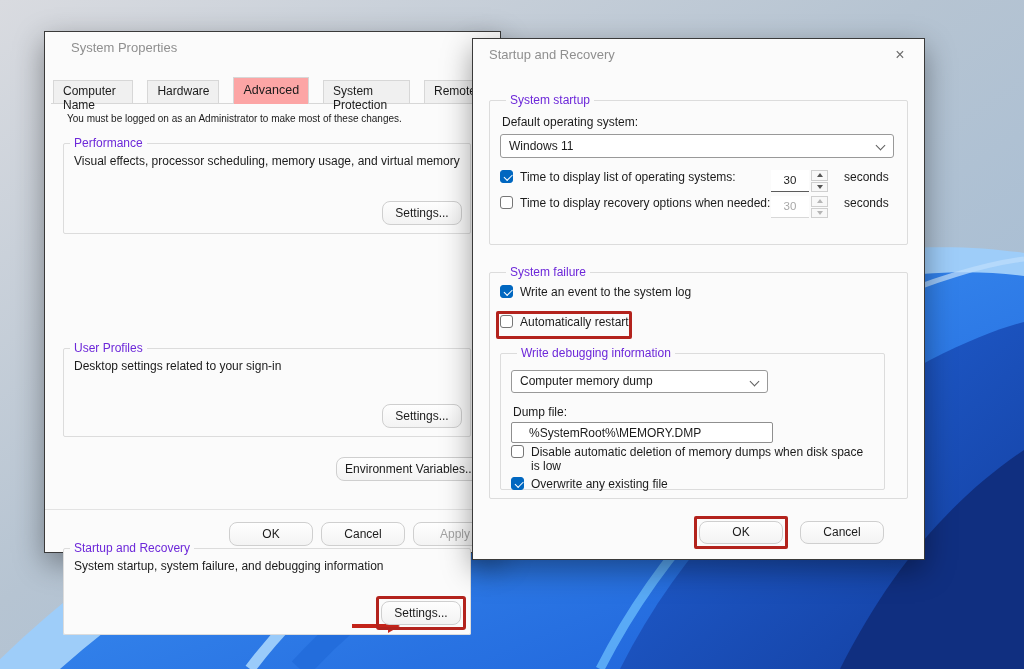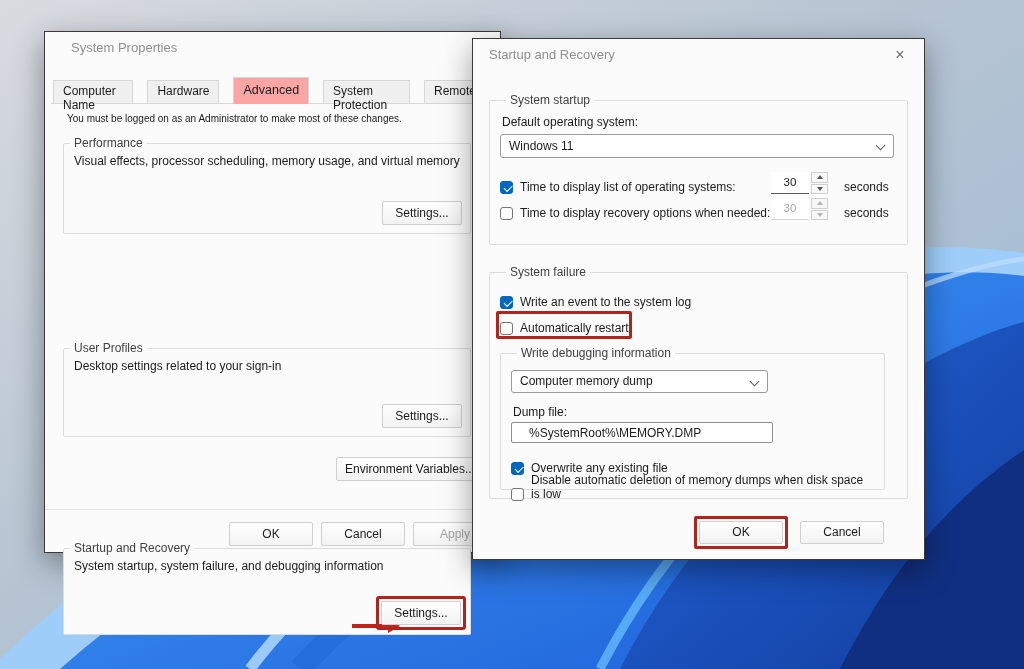--- a/index.html
+++ b/index.html
@@ -11,24 +11,24 @@
   .wallpaper svg { display:block; width:100%; height:100%; }
 
   
   .dialog { position:absolute; background:#fbfbfb; border:1px solid #3a3a3a;
             box-shadow:0 10px 28px rgba(0,0,0,.38); }
   .dlg-title { font-size:13px; color:#8f8f8f; }
   .close-icon { position:absolute; top:6px; right:14px; font-size:16px; color:#6d6d6d;
                 width:20px; height:20px; text-align:center; line-height:20px; cursor:default; }
 
   fieldset.group { border:1px solid #dcdcdc; border-radius:2px; position:relative; }
-  fieldset.group > legend { font-size:12px; color:#404040; padding:0 4px; margin-left:6px; }
+  fieldset.group > legend { font-size:12px; color:#6d28d9; padding:0 4px; margin-left:6px; }
 
   .btn { display:inline-block; background:linear-gradient(#fefefe,#f3f3f3); border:1px solid #cfcfcf;
-         border-radius:2px; font-size:12px; color:#1b1b1b; text-align:center; line-height:22px;
+         border-radius:8px; font-size:12px; color:#1b1b1b; text-align:center; line-height:22px;
          height:24px; cursor:default; }
   .btn.disabled { color:#a3a3a3; }
 
   
   #sysprops { left:44px; top:31px; width:457px; height:522px; z-index:1; }
   #sysprops .dlg-title { position:absolute; top:8px; left:26px; }
   .sp-tabs { position:absolute; top:44px; left:8px; display:flex; align-items:flex-end; }
   .sp-tab { background:#f0f0f0; border:1px solid #d7d7d7; border-bottom:none; padding:3px 9px 4px;
             font-size:12px; color:#1b1b1b; margin-right:14px; height:23px; }
   .sp-tab.active { background:#fca5a5; height:27px; padding-top:5px; font-size:12.5px; position:relative; top:1px; z-index:2; }
@@ -57,21 +57,21 @@
   #startrec { left:472px; top:38px; width:453px; height:522px; z-index:2; }
   #startrec .dlg-title { position:absolute; top:8px; left:16px; }
   .sr-body { position:absolute; top:30px; left:16px; right:16px; }
   #sr-startup-group { margin-top:24px; height:152px; padding:6px 10px; }
   .sr-label { margin:2px 0 5px 2px; }
   .combo { position:relative; background:#fff; border:1px solid #999; border-radius:3px; height:24px;
            line-height:22px; padding-left:8px; }
   .combo .chev { position:absolute; right:9px; top:7px; width:7px; height:7px;
            border-right:1.5px solid #5f5f5f; border-bottom:1.5px solid #5f5f5f; transform:rotate(45deg); }
   #sr-os-combo { width:394px; margin-bottom:12px; }
-  .cbrow { display:flex; align-items:flex-end; height:24px; margin:2px 0; }
+  .cbrow { display:flex; align-items:flex-start; height:24px; margin:2px 0; }
   .cb { width:13px; height:13px; border-radius:3px; flex:0 0 13px; margin-right:7px; position:relative; }
   .cb.on { background:#0067c0; border:1px solid #0067c0; }
   .cb.on::after { content:""; position:absolute; left:2.5px; top:3px; width:7px; height:3.5px;
         border-left:1.6px solid #fff; border-bottom:1.6px solid #fff; transform:rotate(-45deg); }
   .cb.off { background:#fff; border:1px solid #767676; }
   .cbrow .lbl { width:251px; }
   .spin { display:flex; align-items:stretch; height:22px; }
   .spin .val { width:38px; text-align:center; font-size:11.5px; line-height:20px;
         border-bottom:1px solid #5b5b5b; background:#fff; }
   .spin .btns { width:17px; display:flex; flex-direction:column; margin-left:2px; }
@@ -236,27 +236,27 @@
         <legend>Write debugging information</legend>
 
         <div class="combo" id="sr-dump-combo">
           <span>Computer memory dump</span>
           <span class="chev"></span>
         </div>
 
         <div class="dumpfile-label">Dump file:</div>
         <input class="dumpfile-input" readonly="" value="%SystemRoot%\MEMORY.DMP" style="">
 
+        <div class="cbrow">
+          <span class="cb off"></span>
+          <span>Disable automatic deletion of memory dumps when disk space is low</span>
+        </div>
         <div class="cbrow" style="margin-top:8px">
           <span class="cb on"></span>
           <span>Overwrite any existing file</span>
-        </div>
-        <div class="cbrow">
-          <span class="cb off"></span>
-          <span>Disable automatic deletion of memory dumps when disk space is low</span>
         </div>
       </fieldset>
     </fieldset>
   </div>
 
   <div class="sr-footer">
     <span class="red-wrap-ok">
       <span class="btn" style="width:84px;height:23px;line-height:21px;display:inline-block">OK</span>
     </span>
     <span class="btn">Cancel</span>

